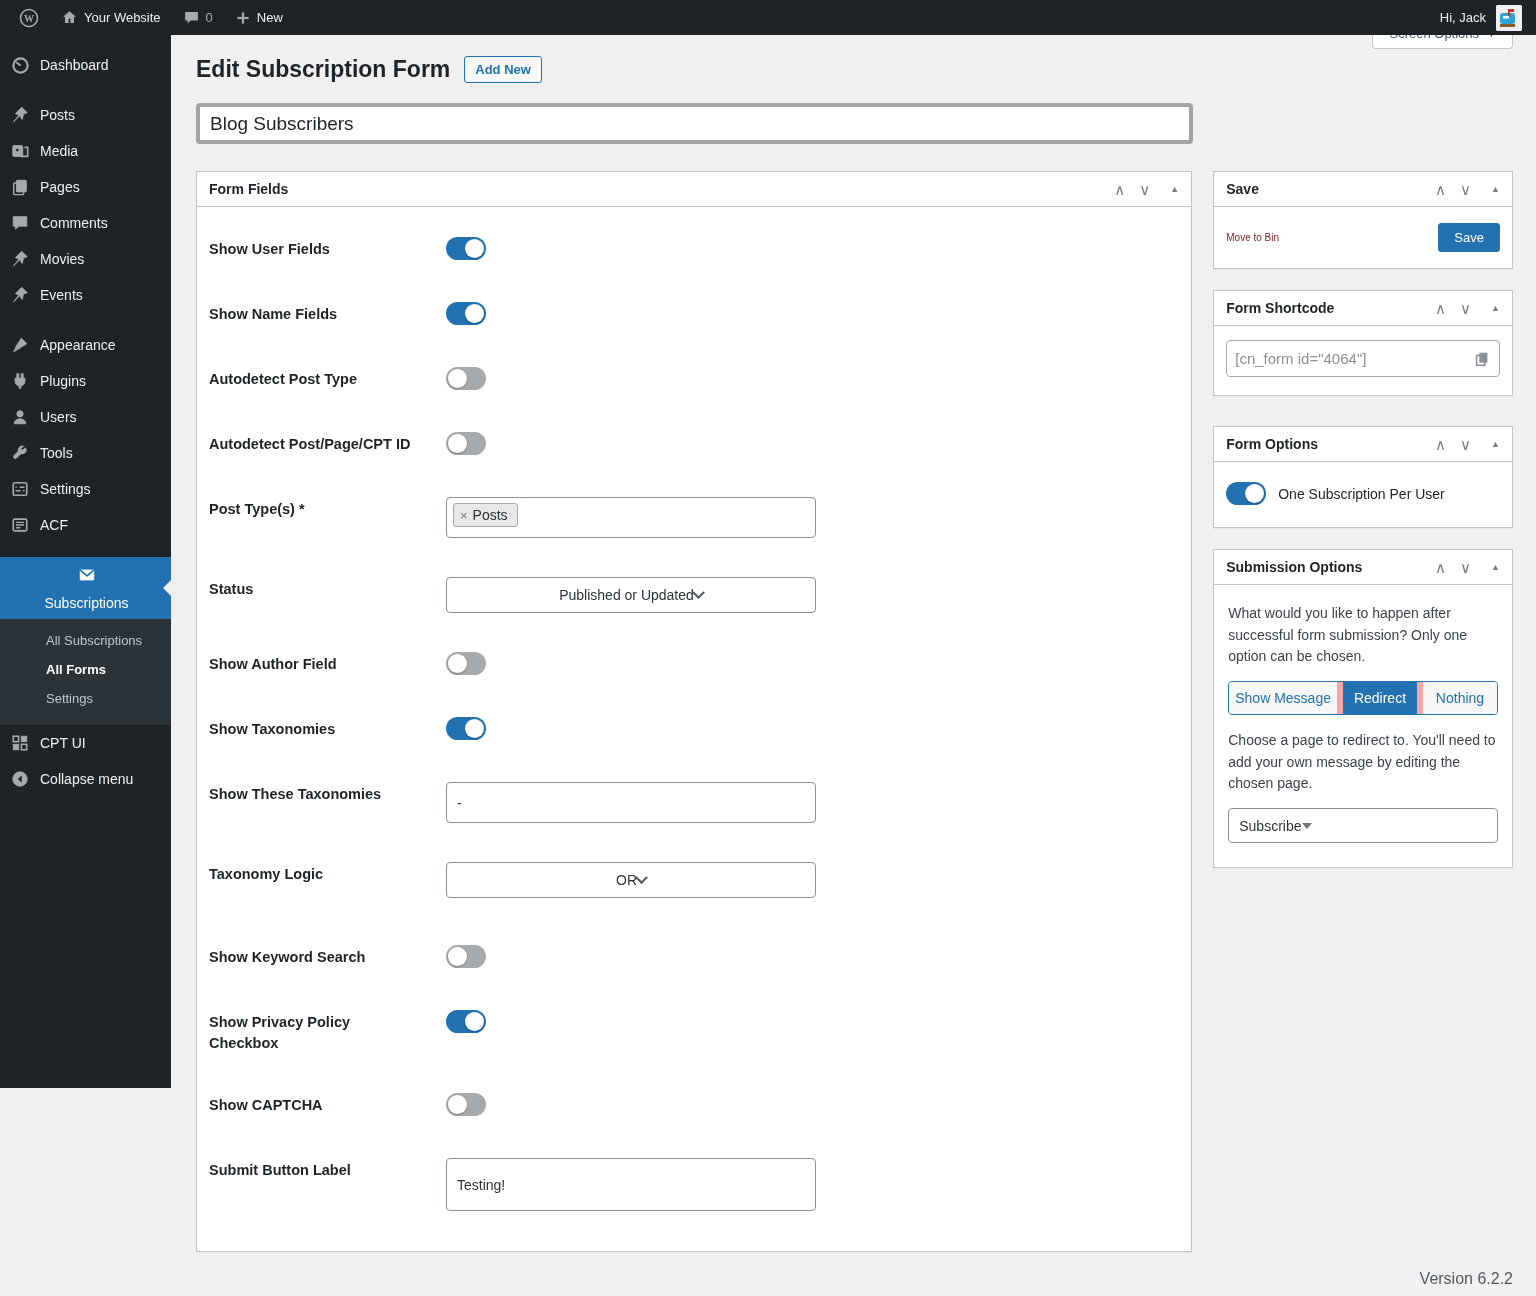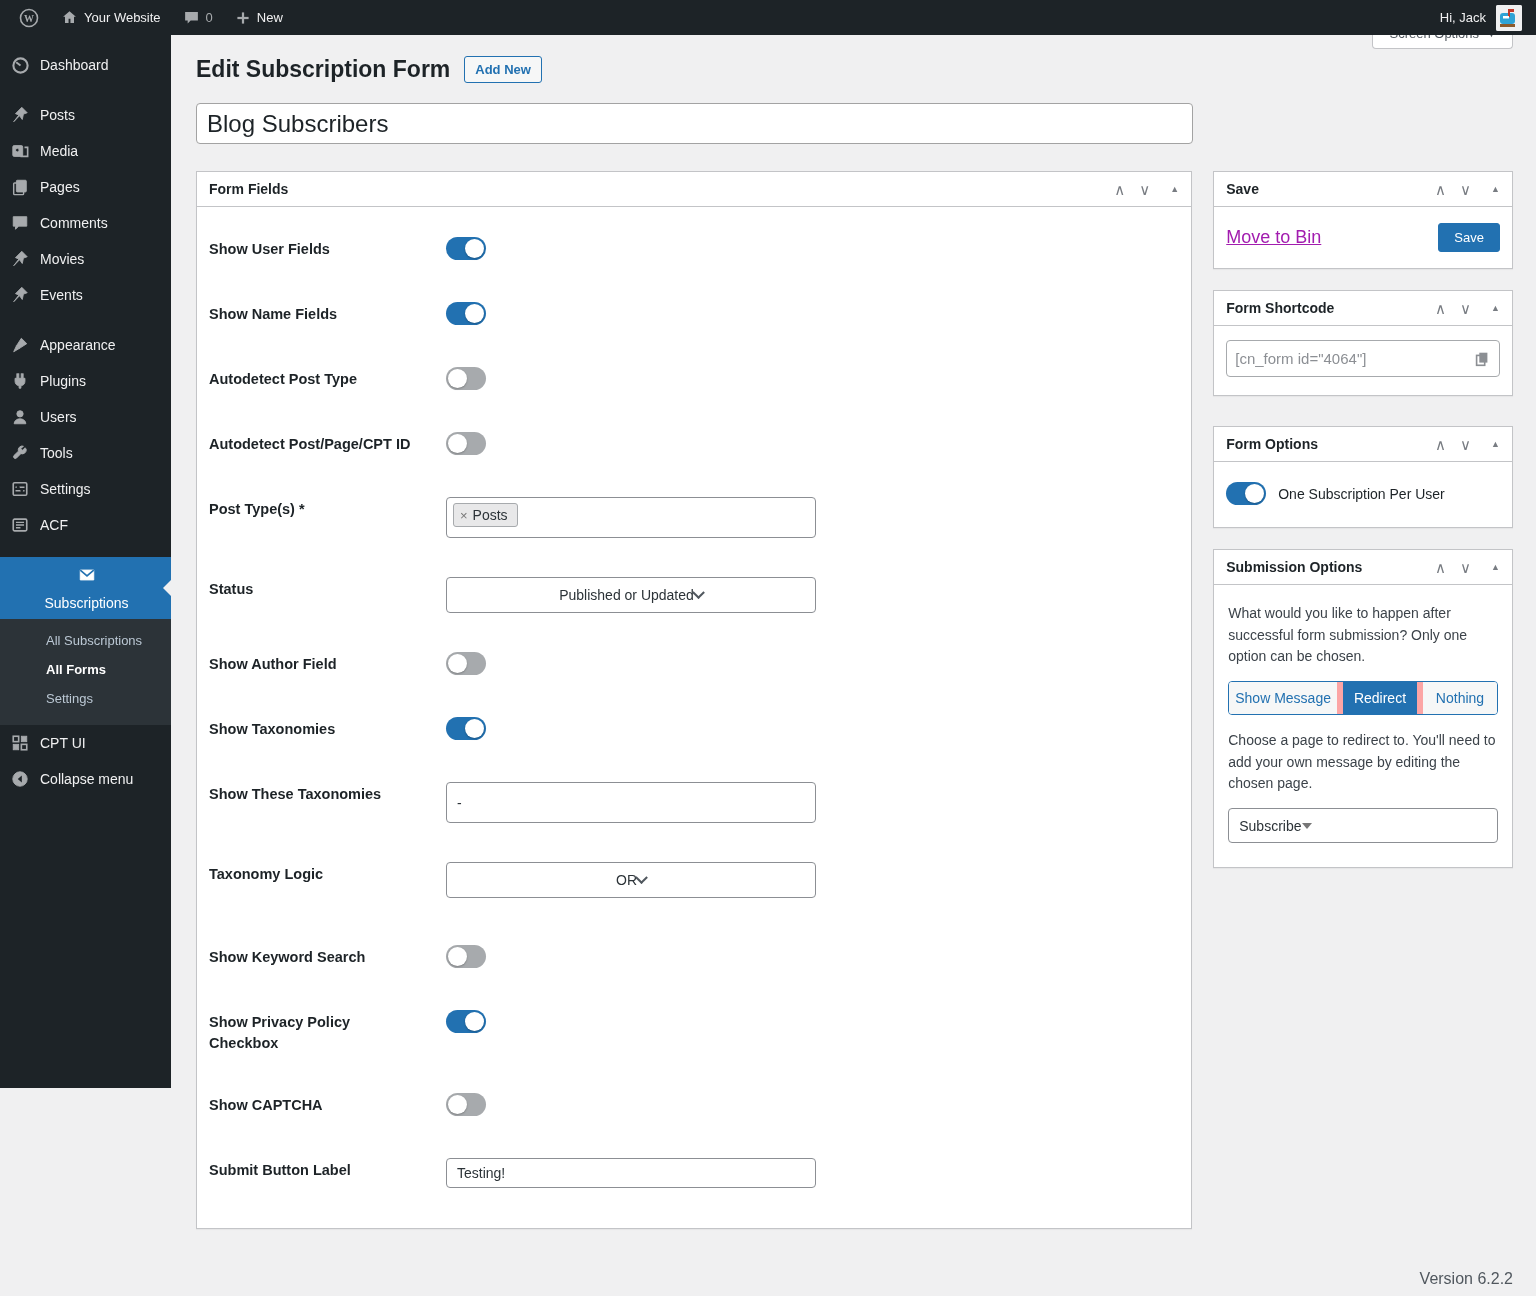--- a/index.html
+++ b/index.html
@@ -50,22 +50,22 @@
     display:flex; align-items:center; gap:8px;
   }
   .so-tri { font-size:9px; color:#50575e; }
   .page-title-row { display:flex; align-items:center; gap:14px; margin:14px 0 20px; }
   h1.page-title { font-size:23px; font-weight:600; color:#1d2327; }
   .add-new-btn {
     border:1px solid #2271b1; color:#2271b1; background:#f6f7f7; border-radius:3px;
     padding:5px 10px; font-size:13px; font-weight:600; cursor:pointer;
   }
   .title-input {
-    width:997px; height:41px; border:1px solid #a3a3a3; border-radius:4px; background:#fff;
-    font-size:24px; padding:3px 10px; color:#1d2327; font-family:inherit; margin-bottom:27px;
+    width:997px; height:41px; border:4px solid #a3a3a3; border-radius:4px; background:#fff;
+    font-size:19px; padding:3px 10px; color:#1d2327; font-family:inherit; margin-bottom:27px;
   }
   .main-cols { display:flex; align-items:flex-start; gap:21px; }
   .main-left { width:997px; }
   .main-right { width:300px; }
   
   .postbox { background:#fff; border:1px solid #c3c4c7; box-shadow:0 1px 1px rgba(0,0,0,.04); margin-bottom:21px; }
   .postbox-header {
     display:flex; align-items:center; justify-content:space-between;
     padding:9px 12px; border-bottom:1px solid #c3c4c7;
   }
@@ -88,32 +88,32 @@
   .toggle .knob {
     position:absolute; top:2px; left:2px; width:19px; height:19px; border-radius:50%;
     background:#fff; box-shadow:0 1px 2px rgba(0,0,0,.25);
   }
   .toggle.on { background:#2271b1; }
   .toggle.on .knob { left:auto; right:2px; }
   
   .text-input, .wp-select, .tag-box {
     width:370px; border:1px solid #8c8f94; border-radius:4px; background:#fff; font-size:14px; color:#2c3338;
   }
-  .text-input { height:30px; padding:0 10px; font-family:inherit; }
+  .text-input { height:53px; padding:0 10px; font-family:inherit; }
   .tag-box { min-height:41px; padding:5px 6px; }
   .chip {
     display:inline-flex; align-items:center; gap:5px; background:#e8e8e9; border:1px solid #a7aaad;
     border-radius:3px; padding:3px 9px 3px 6px; font-size:14px; color:#2c3338;
   }
   .chip-x { color:#777; cursor:pointer; font-size:13px; }
   .wp-select { height:36px; display:flex; align-items:center; justify-content:center; padding:0 12px; cursor:pointer; }
   .chev { width:9px; height:9px; border-right:2px solid #50575e; border-bottom:2px solid #50575e; transform:rotate(45deg) translate(-2px,-2px); }
   
   .save-row { display:flex; align-items:center; justify-content:space-between; padding:2px 0; }
-  .move-bin-link { color:#a21caf; text-decoration:underline; font-size:18px; cursor:pointer; }
+  .move-bin-link { color:#7f1d1d; font-size:10px; cursor:pointer; }
   .save-btn {
     background:#2271b1; border:1px solid #2271b1; color:#fff; border-radius:3px; padding:6px 15px;
     font-size:13px; font-weight:400; cursor:pointer;
   }
   .shortcode-box {
     display:flex; align-items:center; border:1px solid #a7aaad; border-radius:4px; padding:0 8px; height:37px; background:#fff;
   }
   .shortcode-box input {
     border:none; outline:none; flex:1; font-size:15px; color:#8c8f94; font-family:inherit; background:transparent;
   }

